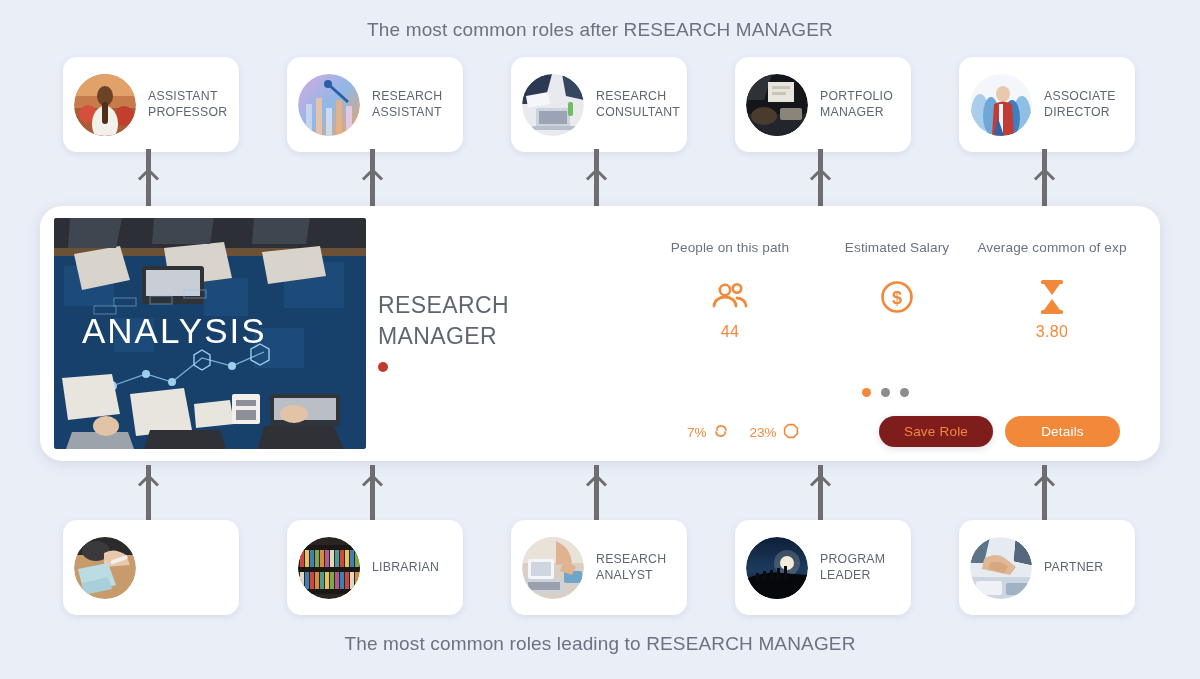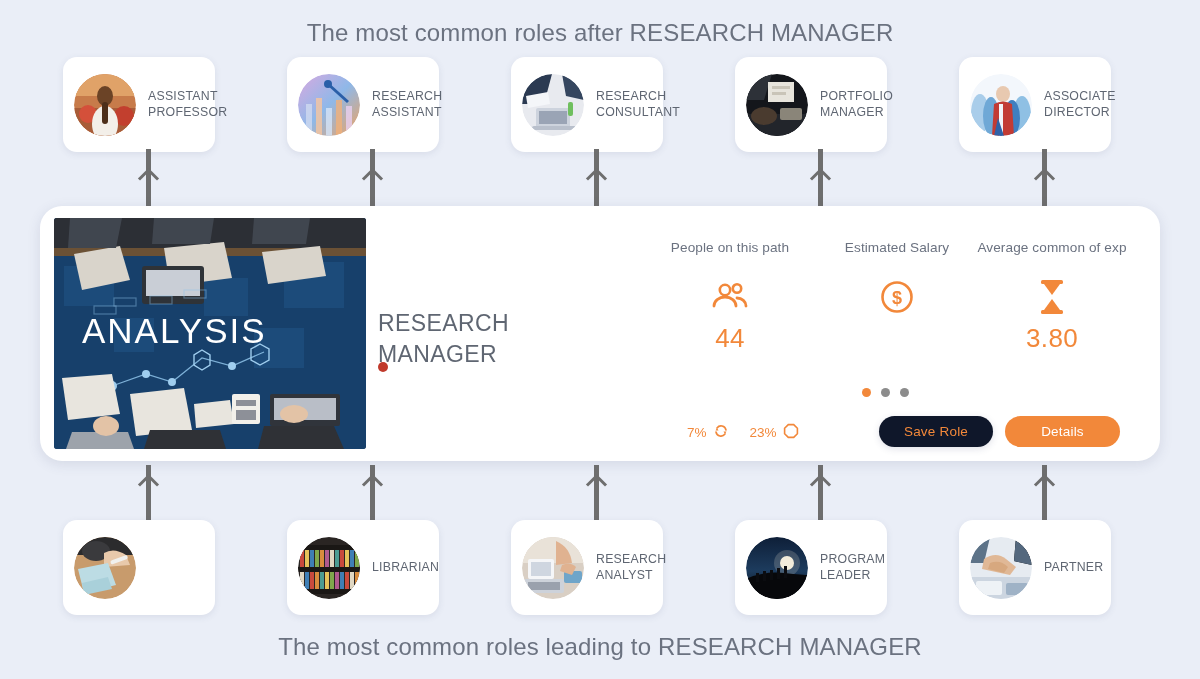--- a/index.html
+++ b/index.html
@@ -9,21 +9,21 @@
     background: #eaeef7;
     font-family: "Liberation Sans", sans-serif;
     overflow: hidden;
   }
   .stage { position: relative; width: 1200px; height: 679px; }
 
   
   .heading {
     position: absolute; left: 0; width: 1200px;
     text-align: center;
-    font-size: 24px;
+    font-size: 19px;
     color: #6b7280;
     letter-spacing: .15px;
     font-weight: 400;
   }
   .heading-top { top: 19px; }
   .heading-bottom { top: 633px; }
 
   
   .connector {
     position: absolute;
@@ -40,21 +40,21 @@
     transform: rotate(45deg);
   }
   .conn-top { top: 149px; height: 61px; }
   .conn-top .arrowhead { top: 22px; }
   .conn-bottom { top: 465px; height: 62px; }
   .conn-bottom .arrowhead { top: 12px; }
 
   
   .role-card {
     position: absolute;
-    width: 152px;
+    width: 176px;
     background: #ffffff;
     border-radius: 14px;
     box-shadow: 0 2px 7px rgba(60,70,110,.10);
     display: flex;
     align-items: center;
     padding: 0 10px 0 11px;
     cursor: pointer;
   }
   .role-card .thumb {
     width: 62px; height: 62px;
@@ -129,21 +129,21 @@
     letter-spacing: .1px;
     white-space: nowrap;
   }
   .stat-icon {
     height: 40px;
     margin-top: 22px;
     display: flex; align-items: center; justify-content: center;
   }
   .stat-value {
     margin-top: 6px;
-    font-size: 26px;
+    font-size: 16px;
     color: #f2883a;
     letter-spacing: .3px;
   }
 
   
   .pager {
     position: absolute;
     left: 862px; top: 388px;
     display: flex; gap: 10px;
   }
@@ -167,21 +167,21 @@
     position: absolute;
     height: 31px;
     border-radius: 16px;
     font-size: 13.5px;
     display: flex; align-items: center; justify-content: center;
     cursor: pointer;
     letter-spacing: .2px;
   }
   .btn-save {
     left: 879px; top: 416px; width: 114px;
-    background: #0f172a; color: #f2883a;
+    background: #7f1d1d; color: #f2883a;
     box-shadow: 0 2px 7px rgba(60,70,110,.16);
   }
   .btn-details {
     left: 1005px; top: 416px; width: 115px;
     background: #f2883a; color: #ffffff;
   }
 </style>
 </head>
 <body>
 
@@ -395,21 +395,21 @@
         <g fill="#9da3ab">
           <path d="M18 214 h56 l6 17 h-68z"></path>
         </g>
         <g fill="#e3c3a6">
           <ellipse cx="52" cy="208" rx="13" ry="10"></ellipse>
           <ellipse cx="240" cy="196" rx="14" ry="9"></ellipse>
         </g>
       </svg>
     </div>
 
-    <div class="main-title" style="position:absolute;left:338px;top:102px">RESEARCH
+    <div class="main-title" style="position:absolute;left:338px;top:84px">RESEARCH
 MANAGER</div>
     <div class="main-dot" style="position:absolute;left:338px;top:156px"></div>
 
     <div class="stats" style="left:610px;top:34px">
 
       <div class="stat stat-1">
         <div class="stat-label">People on this path</div>
         <div class="stat-icon">
           <svg width="40" height="30" viewBox="0 0 40 30">
             <circle cx="15" cy="8" r="5.2" fill="none" stroke="#f2883a" stroke-width="2.6"></circle>

